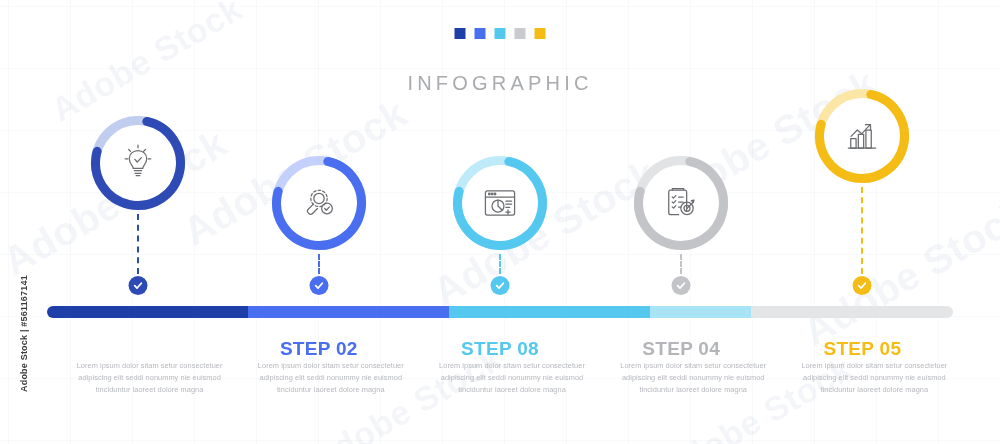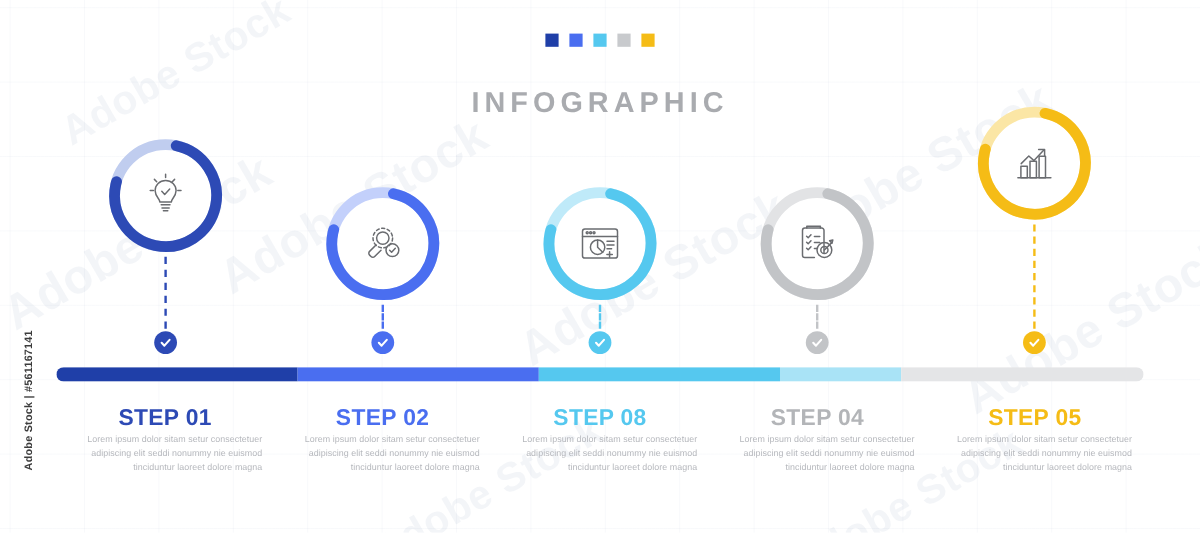--- a/index.html
+++ b/index.html
@@ -67,22 +67,22 @@
     font-size: 31px;
     font-weight: 700;
     color: #55565a;
     letter-spacing: 1.2px;
   }
   .title-sub {
     position: absolute;
     left: 0; top: 72px;
     width: 1000px;
     text-align: center;
-    font-size: 24px;
-    font-weight: 700;
+    font-size: 20px;
+    font-weight: 400;
     color: #a9abaf;
     letter-spacing: 4.2px;
   }
 
   
   .step {
     position: absolute;
     width: 186px;
     top: 0;
     height: 444px;
@@ -125,23 +125,23 @@
     position: absolute;
     left: 0; top: 338px;
     width: 186px;
     text-align: center;
     font-size: 19px;
     font-weight: 700;
     letter-spacing: .3px;
   }
   .step-desc {
     position: absolute;
-    left: 6px; top: 360px;
+    left: 21px; top: 360px;
     width: 168px;
-    text-align: right;
+    text-align: center;
     font-size: 7.4px;
     line-height: 1.65;
     color: #b6b8bd;
     letter-spacing: .05px;
   }
 
   
   .bar {
     position: absolute;
     left: 47px; top: 306px;
@@ -203,21 +203,20 @@
     </div>
 
     <div class="dash-line" style="top:214px; height:60px; border-left-color:#2d4ab5"></div>
 
     <div class="tick" style="top:276px; background:#2d4ab5">
       <svg viewBox="0 0 12 12" fill="none" stroke="#ffffff" stroke-width="1.9" stroke-linecap="round" stroke-linejoin="round">
         <path d="M2.4 6.2l2.5 2.6 4.7-5.3"></path>
       </svg>
     </div>
 
-    <div class="step-label" style="color:#2d4ab5">STEP 01</div>
     <div class="step-desc">Lorem ipsum dolor sitam setur consectetuer adipiscing elit seddi nonummy nie euismod tinciduntur laoreet dolore magna</div>
   </div>
       <div class="step" style="left: 225.8px;">
     <div class="ring-wrap" style="top:155px">
       <svg class="ring" viewBox="0 0 96 96">
         <circle cx="48" cy="48" r="42.5" fill="#ffffff" stroke="#c3d0fb" stroke-width="9"></circle>
         <circle cx="48" cy="48" r="42.5" fill="none" stroke="#4a6ef0" stroke-width="9" stroke-linecap="round" stroke-dasharray="202.9 64.1" transform="rotate(-78 48 48)"></circle>
       </svg>
       <div class="ring-icon">
     <svg viewBox="0 0 48 48" fill="none" stroke="#6a6c70" stroke-width="1.5" stroke-linecap="round" stroke-linejoin="round">

